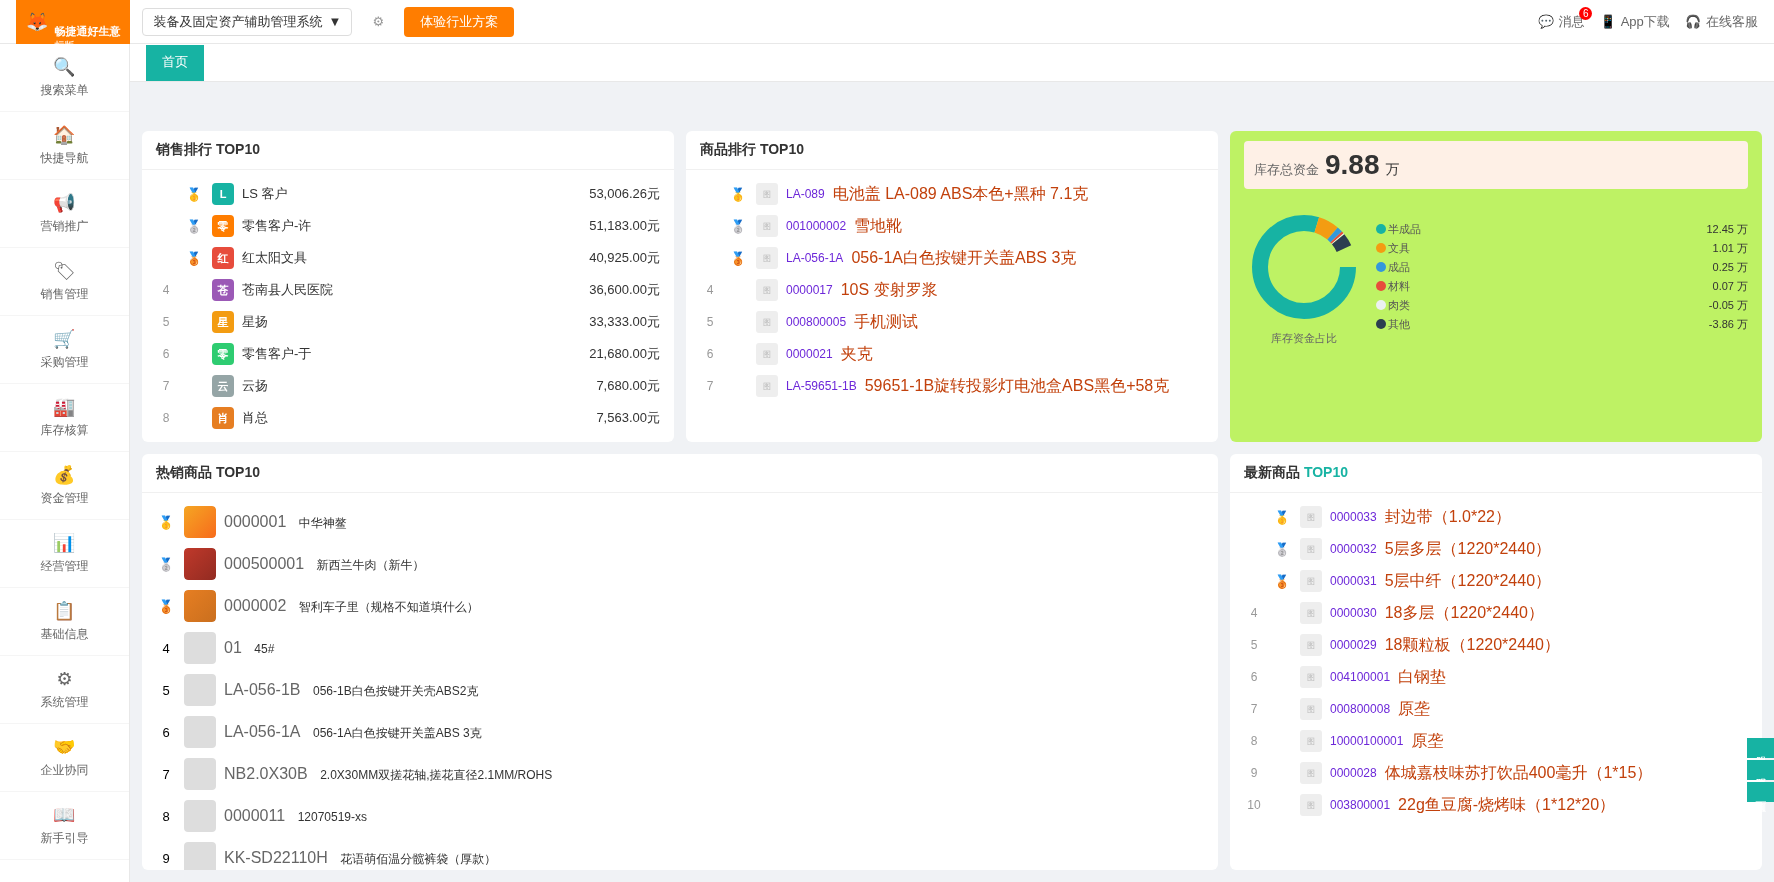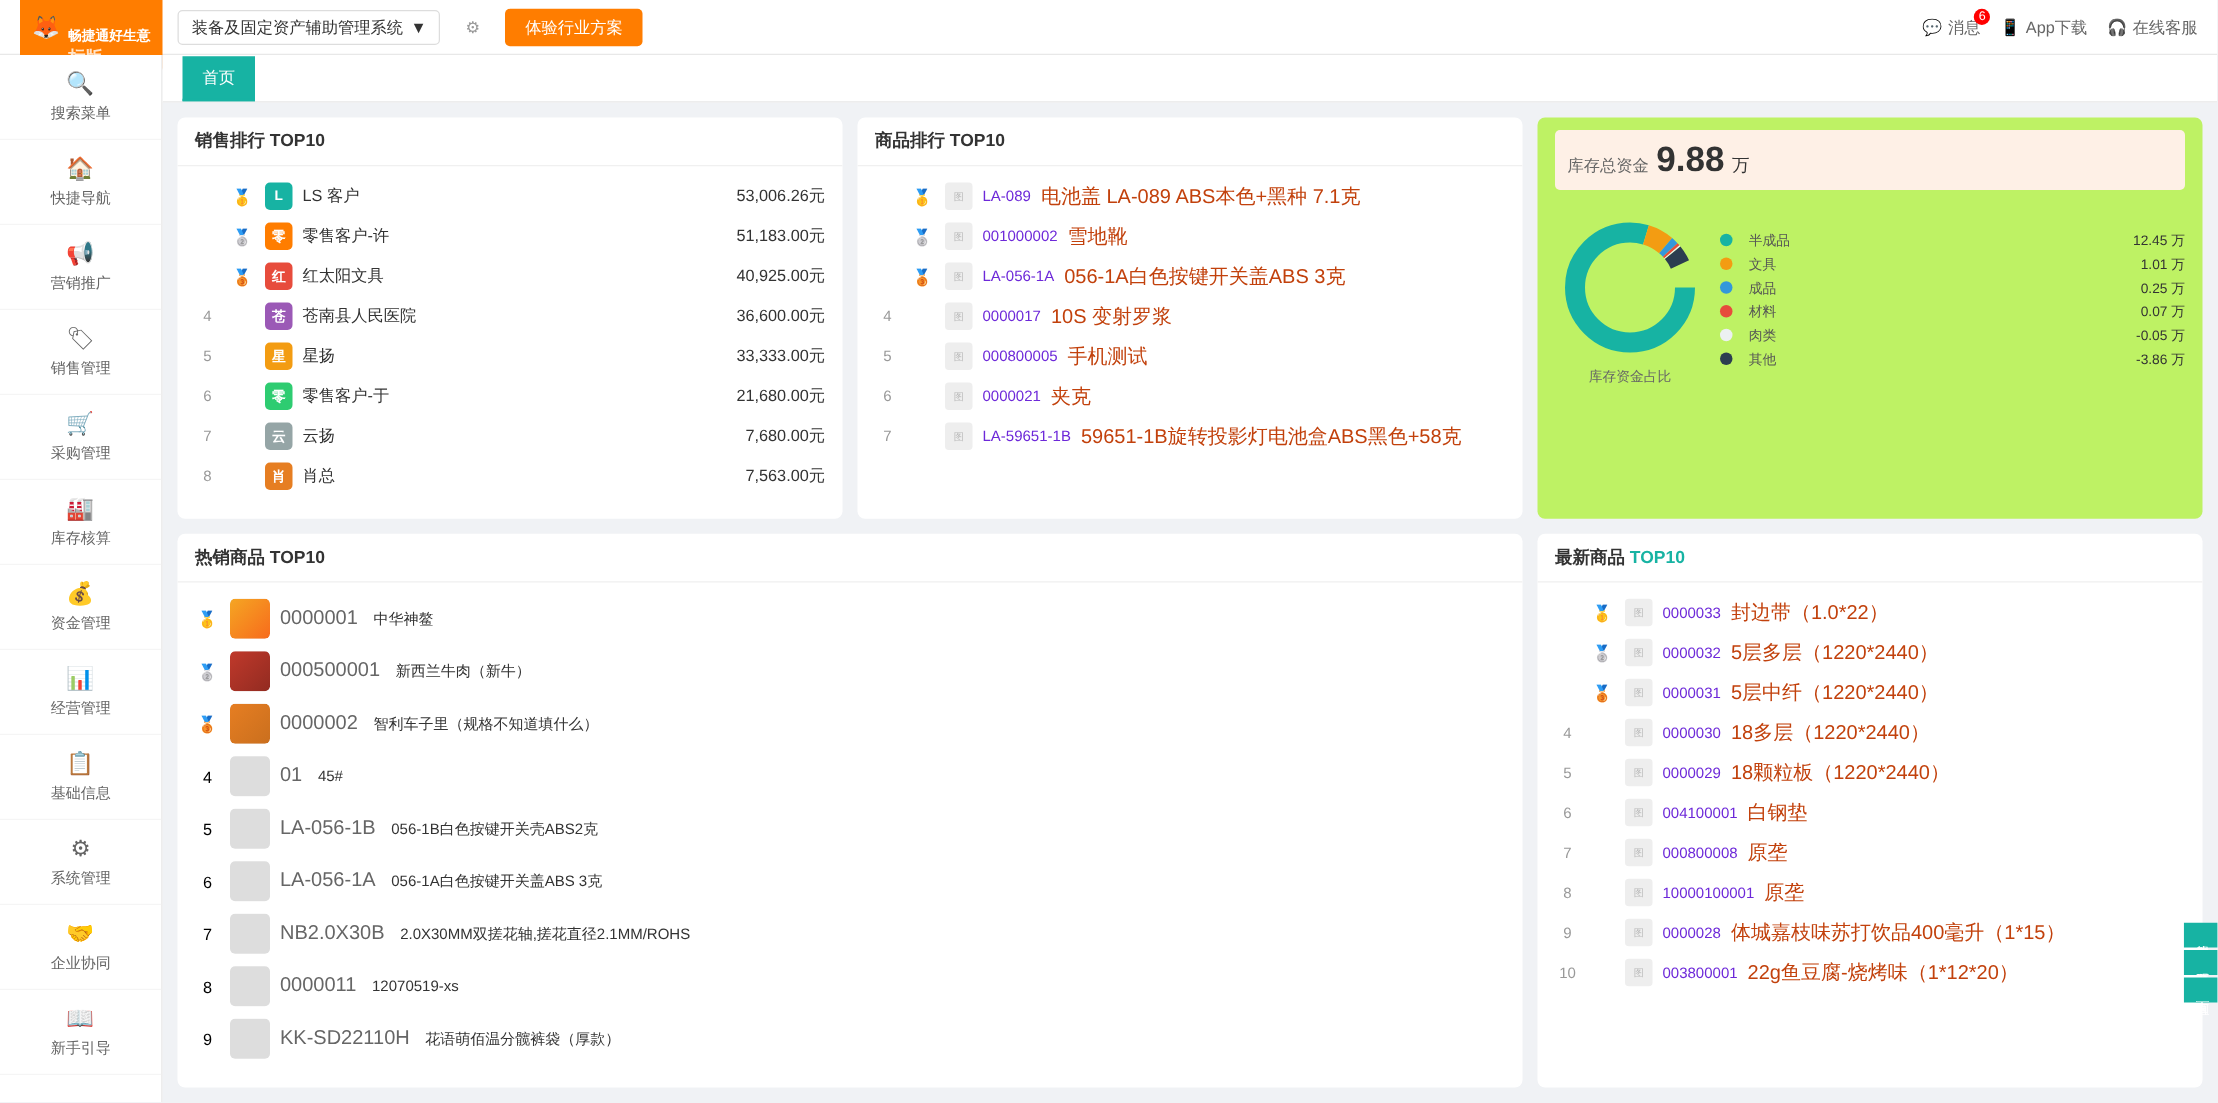--- a/index.html
+++ b/index.html
@@ -28,21 +28,21 @@
 
     
     .content { flex: 1; overflow-y: auto; display: flex; flex-direction: column; }
 
     
     .nav-tab-bar { background: #fff; border-bottom: 1px solid #e8e8e8; display: flex; align-items: center; padding: 0 16px; height: 38px; flex-shrink: 0; }
     .nav-tab { padding: 8px 16px; font-size: 13px; cursor: pointer; border-bottom: 2px solid transparent; color: #666; }
     .nav-tab.active { color: #fff; background: #17b3a3; border-bottom: 2px solid #17b3a3; }
 
     
-    .dashboard { display: grid; grid-template-columns: 1fr 1fr 1fr; gap: 12px; padding: 12px; overflow-y: auto; flex: 1; }
+    .dashboard { display: grid; grid-template-columns: 1fr 1fr 1fr; gap: 12px; padding: 12px; overflow-y: auto; flex: 1; margin-top: 37px; }
 
     
     .panel { background: #fff; border-radius: 6px; overflow: hidden; }
     .panel-title { font-size: 14px; font-weight: bold; color: #333; padding: 10px 14px; border-bottom: 1px solid #f0f0f0; }
     .panel-content { padding: 8px 0; }
 
     
     .list-row { display: flex; align-items: center; padding: 5px 14px; gap: 8px; }
     .rank-num { width: 20px; font-size: 12px; color: #999; text-align: center; flex-shrink: 0; }
     .rank-medal { width: 20px; text-align: center; flex-shrink: 0; }
@@ -56,21 +56,21 @@
     
     .inventory-panel { background: #bef264; border-radius: 6px; overflow: hidden; }
     .inventory-header { padding: 10px 14px; }
     .inventory-label { font-size: 13px; color: #666; }
     .inventory-value { font-size: 24px; font-weight: bold; color: #333; }
     .inventory-unit { font-size: 14px; color: #333; }
     .inventory-chart-area { display: flex; gap: 12px; padding: 8px 14px; align-items: center; }
     .donut-container { position: relative; width: 120px; height: 120px; flex-shrink: 0; }
     .donut-label-below { font-size: 11px; color: #666; text-align: center; margin-top: 4px; }
     .legend { display: flex; flex-direction: column; gap: 4px; font-size: 11px; flex: 1; }
-    .legend-item { display: flex; align-items: center; gap: 13px; justify-content: space-between; }
+    .legend-item { display: flex; align-items: center; gap: 2px; justify-content: space-between; }
     .legend-dot { width: 10px; height: 10px; border-radius: 50%; flex-shrink: 0; }
     .legend-name { flex: 1; color: #555; }
     .legend-val { color: #333; font-size: 11px; }
 
     
     .hot-product-row { display: flex; align-items: center; padding: 5px 14px; gap: 8px; }
     .hot-rank { width: 20px; text-align: center; flex-shrink: 0; }
     .product-img-box { width: 32px; height: 32px; background: #eee; border-radius: 4px; flex-shrink: 0; overflow: hidden; display: flex; align-items: center; justify-content: center; }
     .hot-product-info { flex: 1; min-width: 0; }
     .hot-product-code { font-size: 16px; color: #666; }
@@ -86,21 +86,21 @@
     .float-btn { background: #17b3a3; color: #fff; writing-mode: vertical-rl; text-orientation: mixed; padding: 10px 6px; font-size: 11px; cursor: pointer; text-align: center; }
   </style>
 </head>
 <body>
 
 <div class="topbar">
   <div class="topbar-logo">
     <span style="font-size:18px;">🦊</span>
     <div class="topbar-logo-text">
       <div>畅捷通好生意</div>
-      <div style="font-size:14px;opacity:0.8;">标版</div>
+      <div style="font-size:10px;opacity:0.8;">标版</div>
     </div>
   </div>
   <div class="topbar-system-select">
     <span>装备及固定资产辅助管理系统</span>
     <span>▼</span>
   </div>
   <div class="topbar-gear">⚙</div>
   <button class="topbar-trial-btn">体验行业方案</button>
   <div class="topbar-spacer"></div>
   <div class="topbar-actions">

